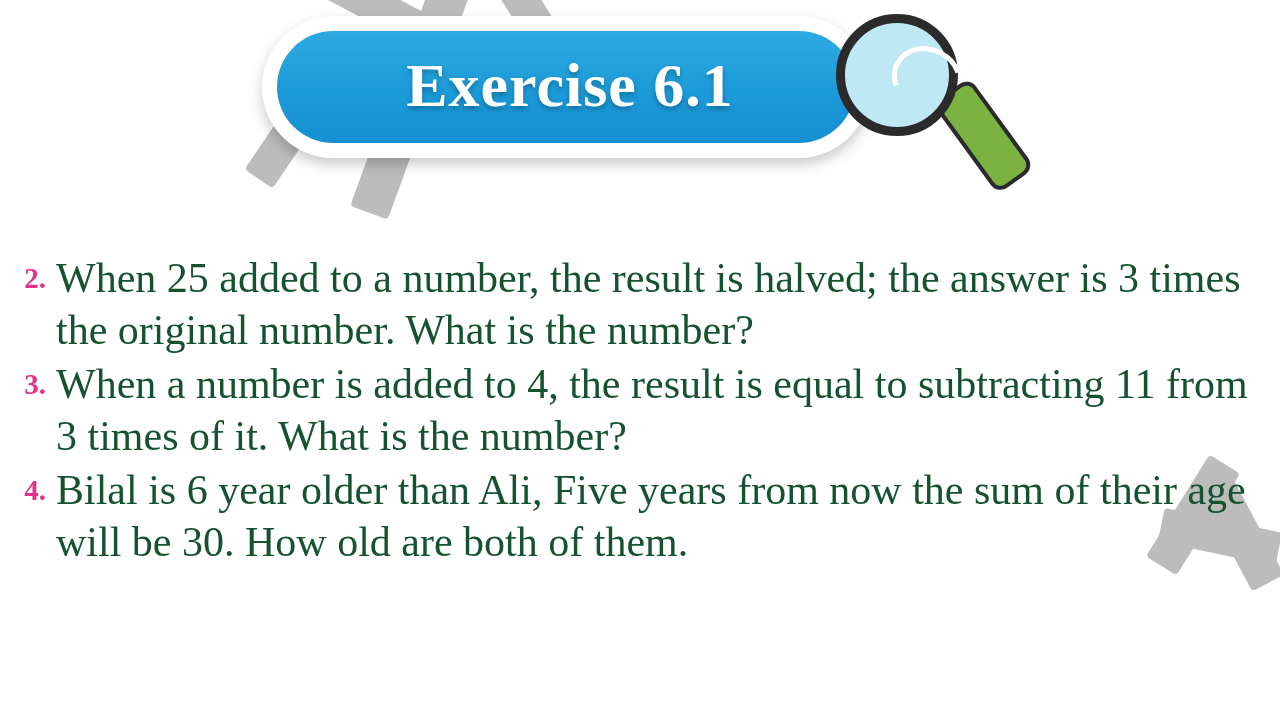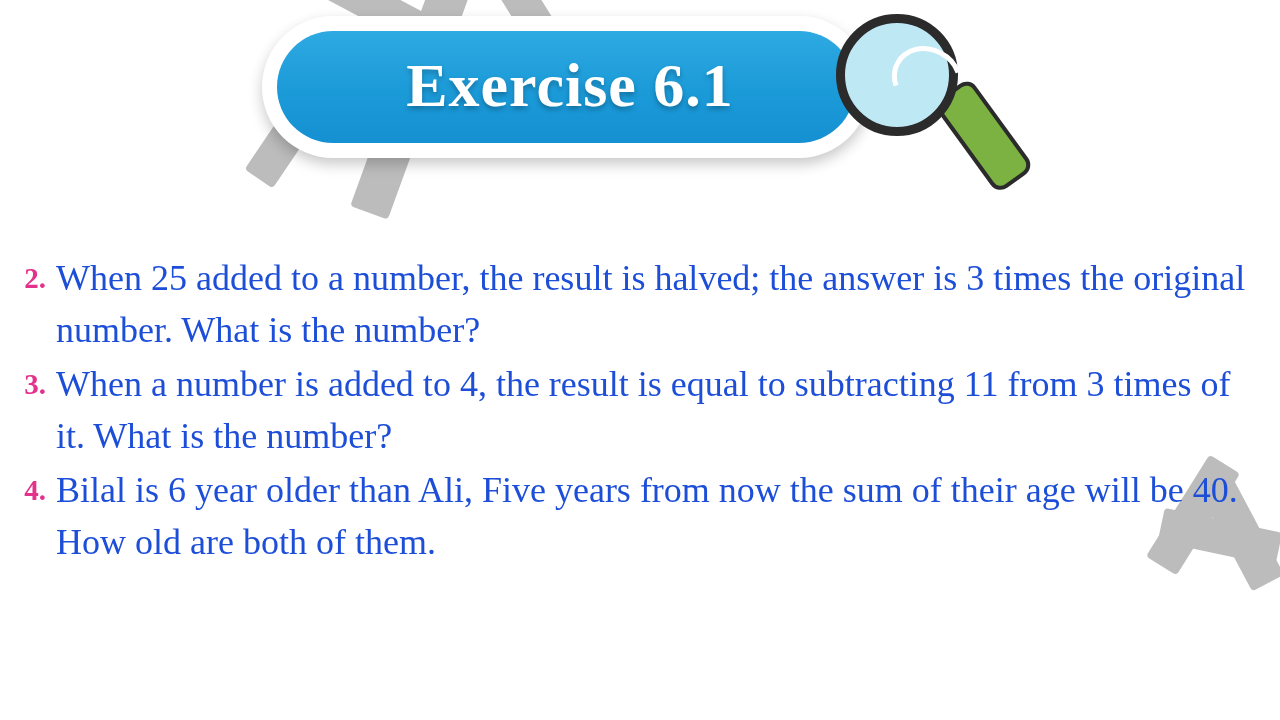--- a/index.html
+++ b/index.html
@@ -138,23 +138,23 @@
     flex: 0 0 46px;
     text-align: right;
     padding-right: 10px;
     color: #e2328c;
     font-weight: bold;
     font-size: 29px;
     line-height: 52px;
     font-family: "Liberation Serif", serif;
   }
   .q-text {
-    font-size: 36px;
+    font-size: 42px;
     line-height: 52px;
-    color: #1d4ed8;
+    color: #14532d;
     font-family: "Liberation Serif", serif;
     max-width: 1212px;
   }
 </style>
 </head>
 <body>
 
 <div class="watermark">
   <div class="wm-stroke" id="wm-a"></div>
   <div class="wm-stroke" id="wm-b"></div>
@@ -186,16 +186,16 @@
     <div class="q-text">When 25 added to a number, the result is halved; the answer is 3 times the original number. What is the number?</div>
   </div>
 
   <div class="q-item">
     <div class="q-num">3.</div>
     <div class="q-text">When a number is added to 4, the result is equal to subtracting 11 from 3 times of it. What is the number?</div>
   </div>
 
   <div class="q-item">
     <div class="q-num">4.</div>
-    <div class="q-text">Bilal is 6 year older than Ali, Five years from now the sum of their age will be 40. How old are both of them.</div>
+    <div class="q-text">Bilal is 6 year older than Ali, Five years from now the sum of their age will be 30. How old are both of them.</div>
   </div>
 
 </div>
 
 </body></html>

